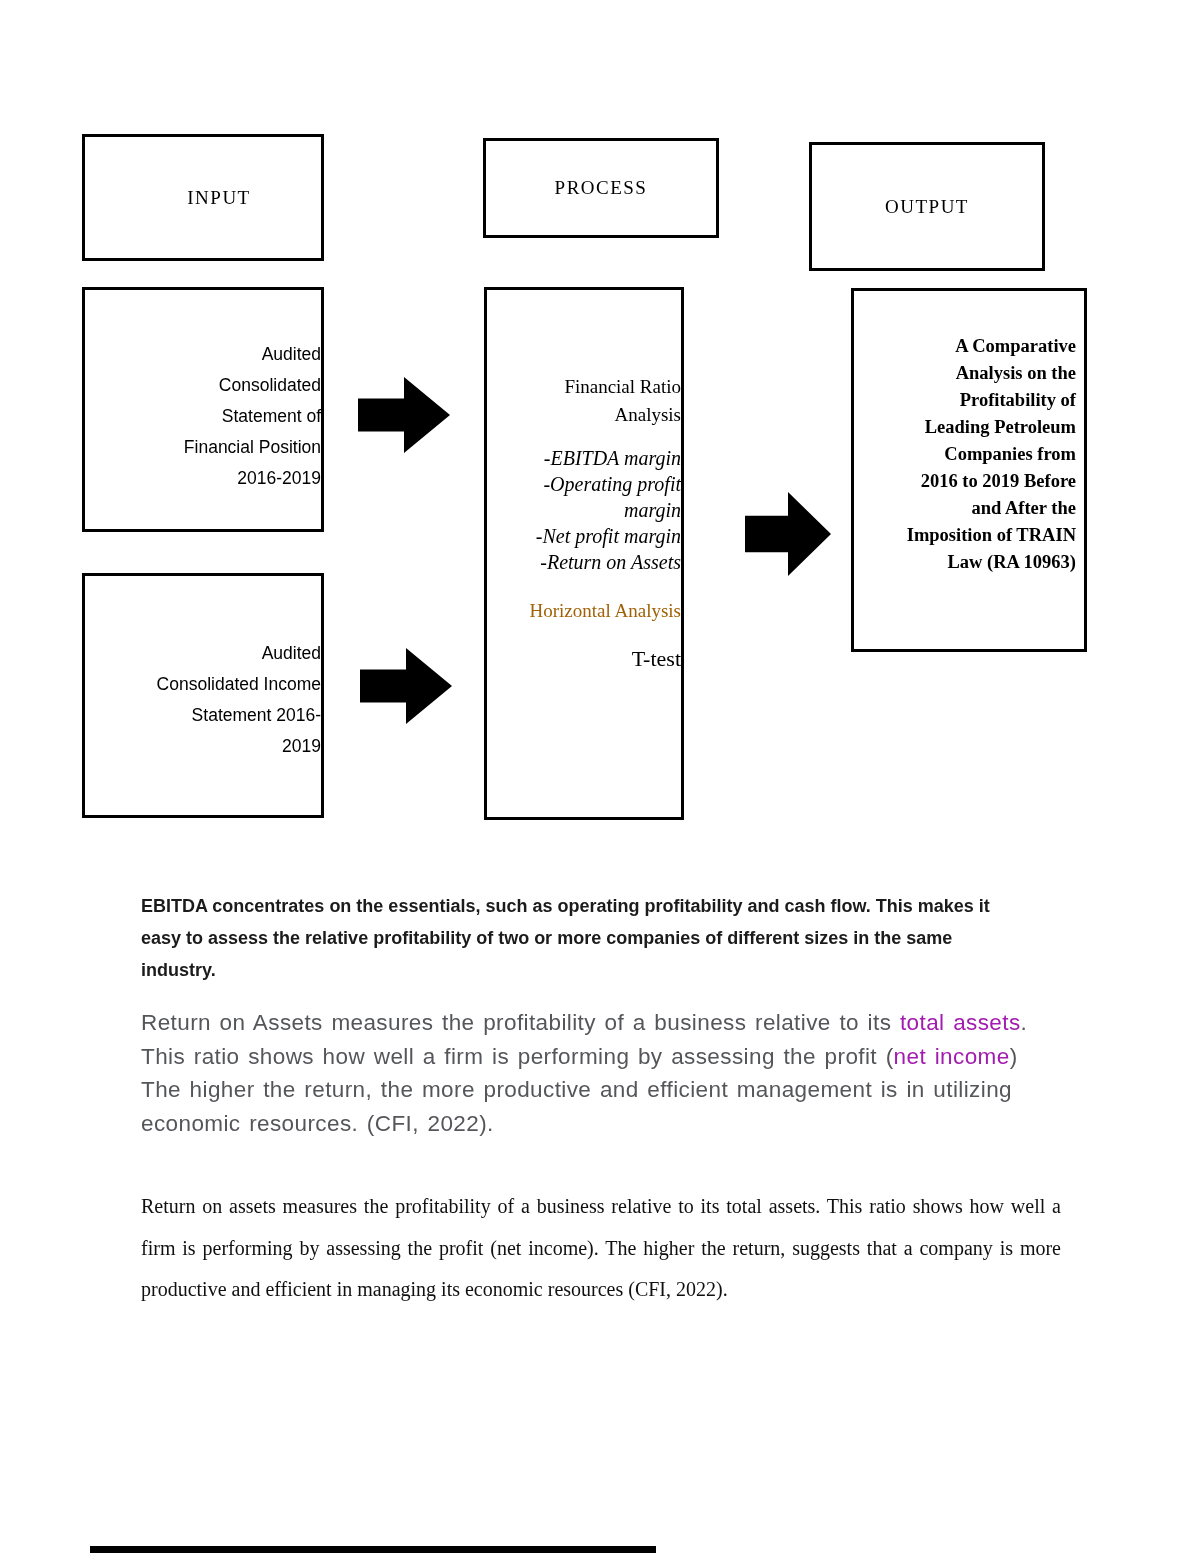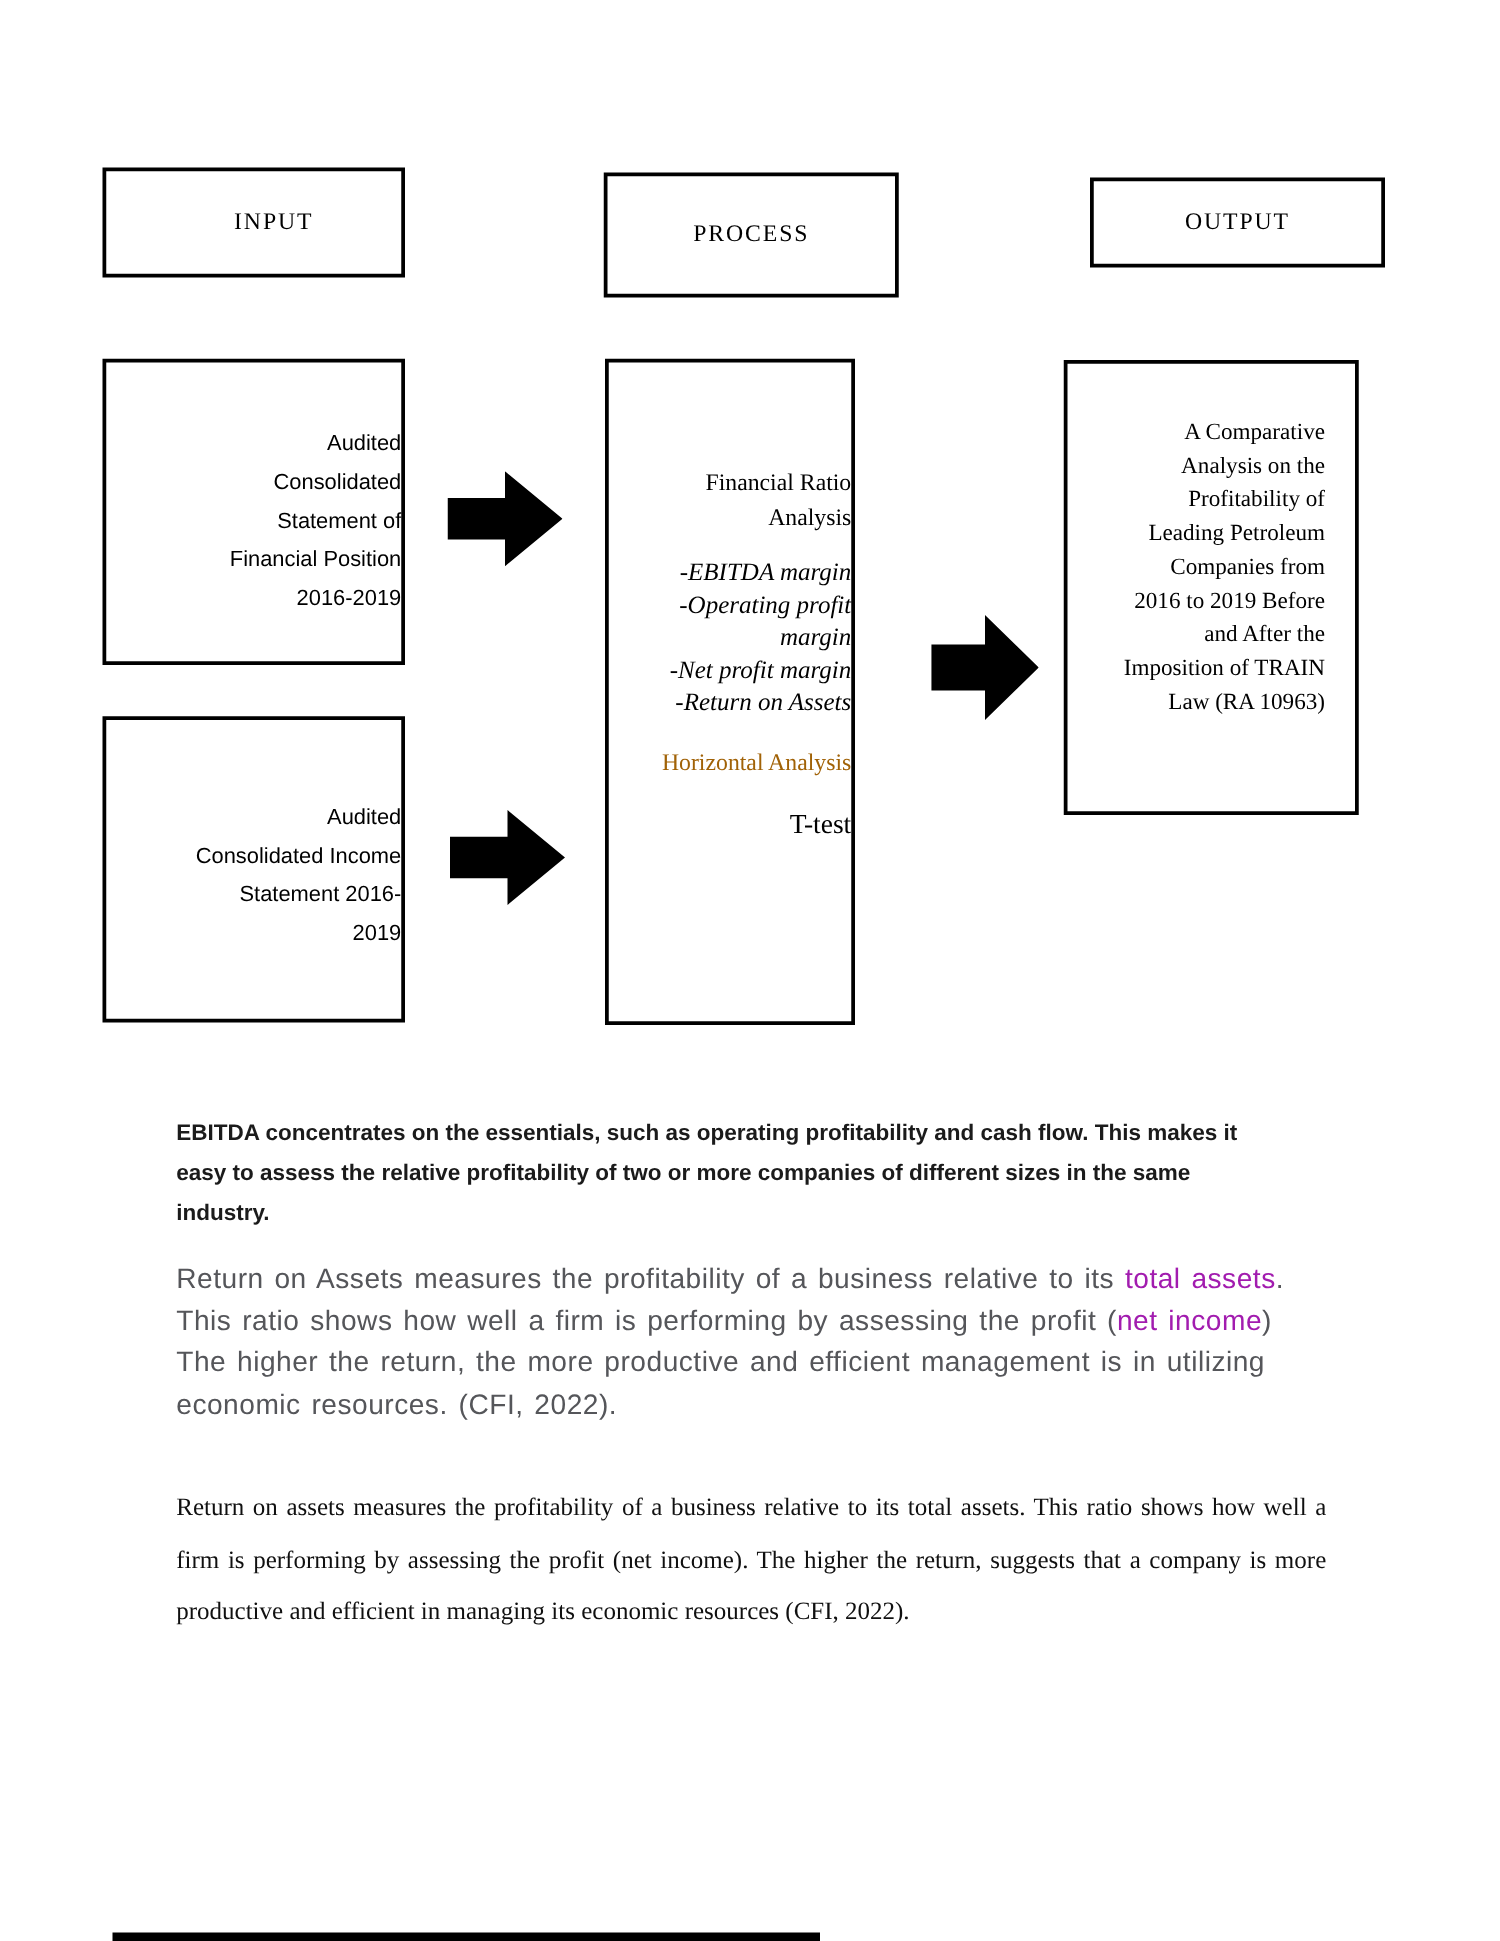--- a/index.html
+++ b/index.html
@@ -82,29 +82,29 @@
     position: absolute;
     left: 90px; top: 1546px; width: 566px; height: 7px;
     background: #000000;
   }
 </style>
 </head>
 <body>
 
 <div class="page">
 
-  <div class="dbox" style="left:82px; top:134px; width:242px; height:88px;padding-left:32px;">
+  <div class="dbox" style="left:82px; top:134px; width:242px; height:127px;padding-left:32px;">
     <span class="hdr-label">INPUT</span>
   </div>
 
   <div class="dbox" style="left:483px; top:138px; width:236px; height:100px;">
     <span class="hdr-label">PROCESS</span>
   </div>
 
-  <div class="dbox" style="left:872px; top:142px; width:236px; height:72px;">
+  <div class="dbox" style="left:809px; top:142px; width:236px; height:129px;">
     <span class="hdr-label">OUTPUT</span>
   </div>
 
   <div class="content-top" style="left:82px; top:287px; width:242px; height:245px;">
     <div class="inbox-text pre" style="margin-top:49px;">Audited
 Consolidated
 Statement of
 Financial Position
 2016-2019</div>
   </div>
@@ -122,21 +122,21 @@
     <div class="proc-items pre">-EBITDA margin
 -Operating profit
 margin
 -Net profit margin
 -Return on Assets</div>
     <div class="proc-m1">Horizontal Analysis</div>
     <div class="proc-m2">T-test</div>
   </div>
 
   <div class="content-top serif" style="left:851px; top:288px; width:236px; height:364px;">
-    <div class="outbox-text pre" style="padding:0 24px;">A Comparative
+    <div class="outbox-text pre" style="padding:0 8px;font-weight:bold;">A Comparative
 Analysis on the
 Profitability of
 Leading Petroleum
 Companies from
 2016 to 2019 Before
 and After the
 Imposition of TRAIN
 Law (RA 10963)</div>
   </div>
 

